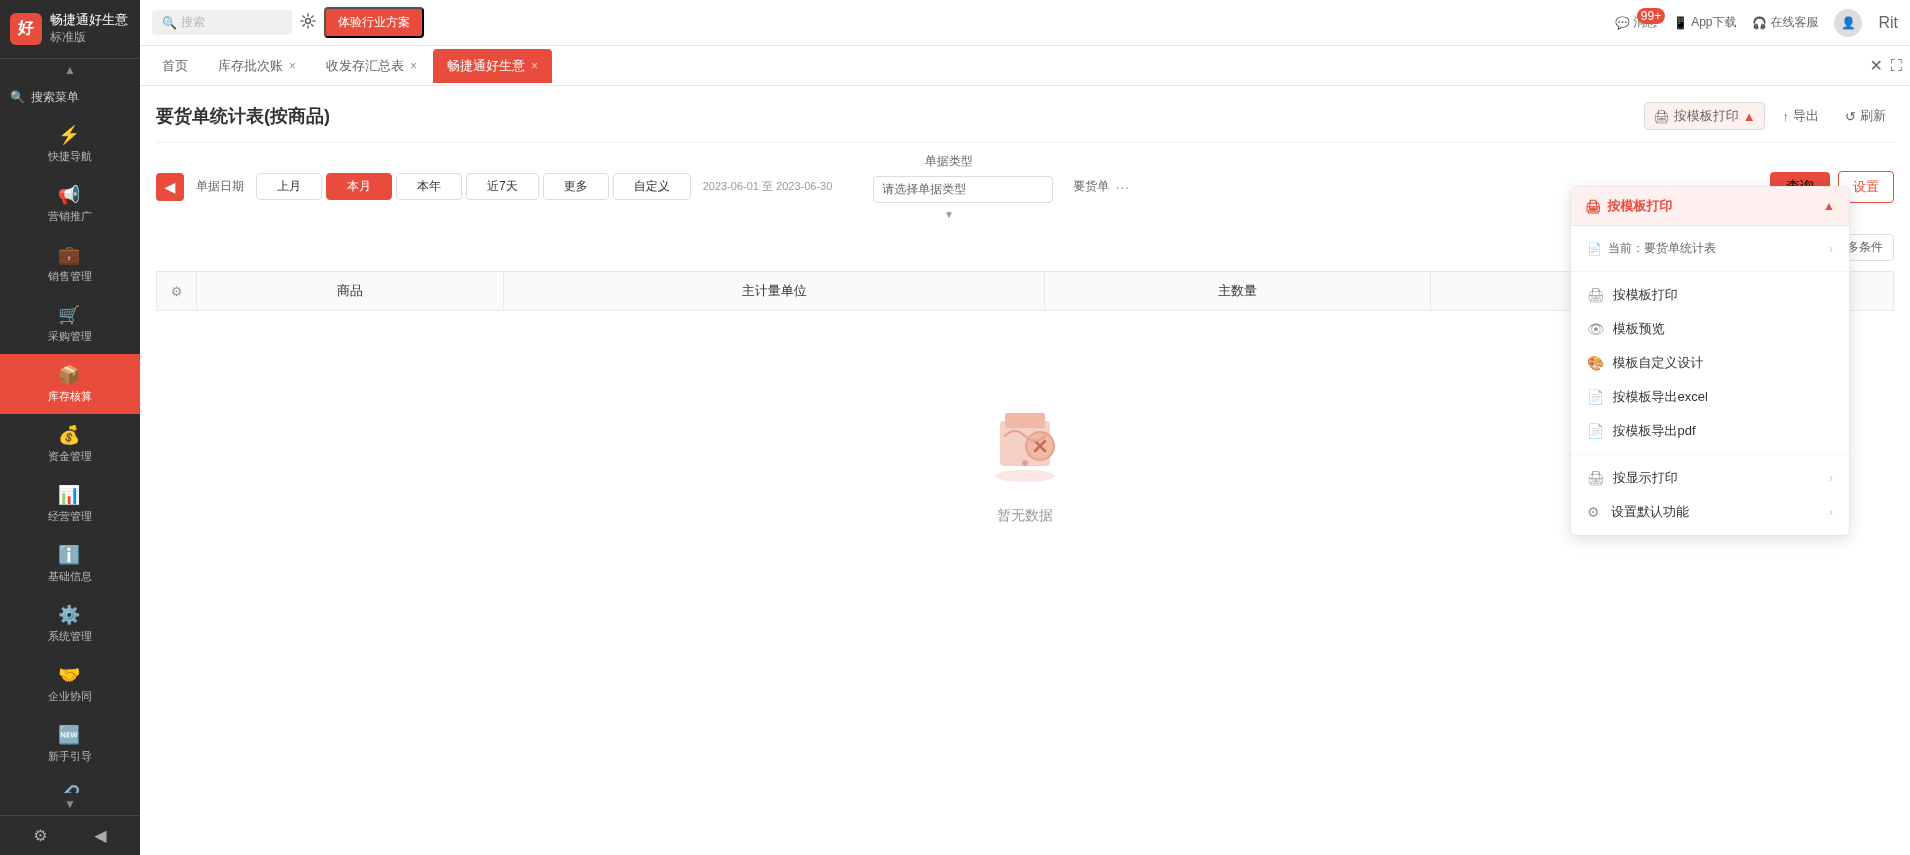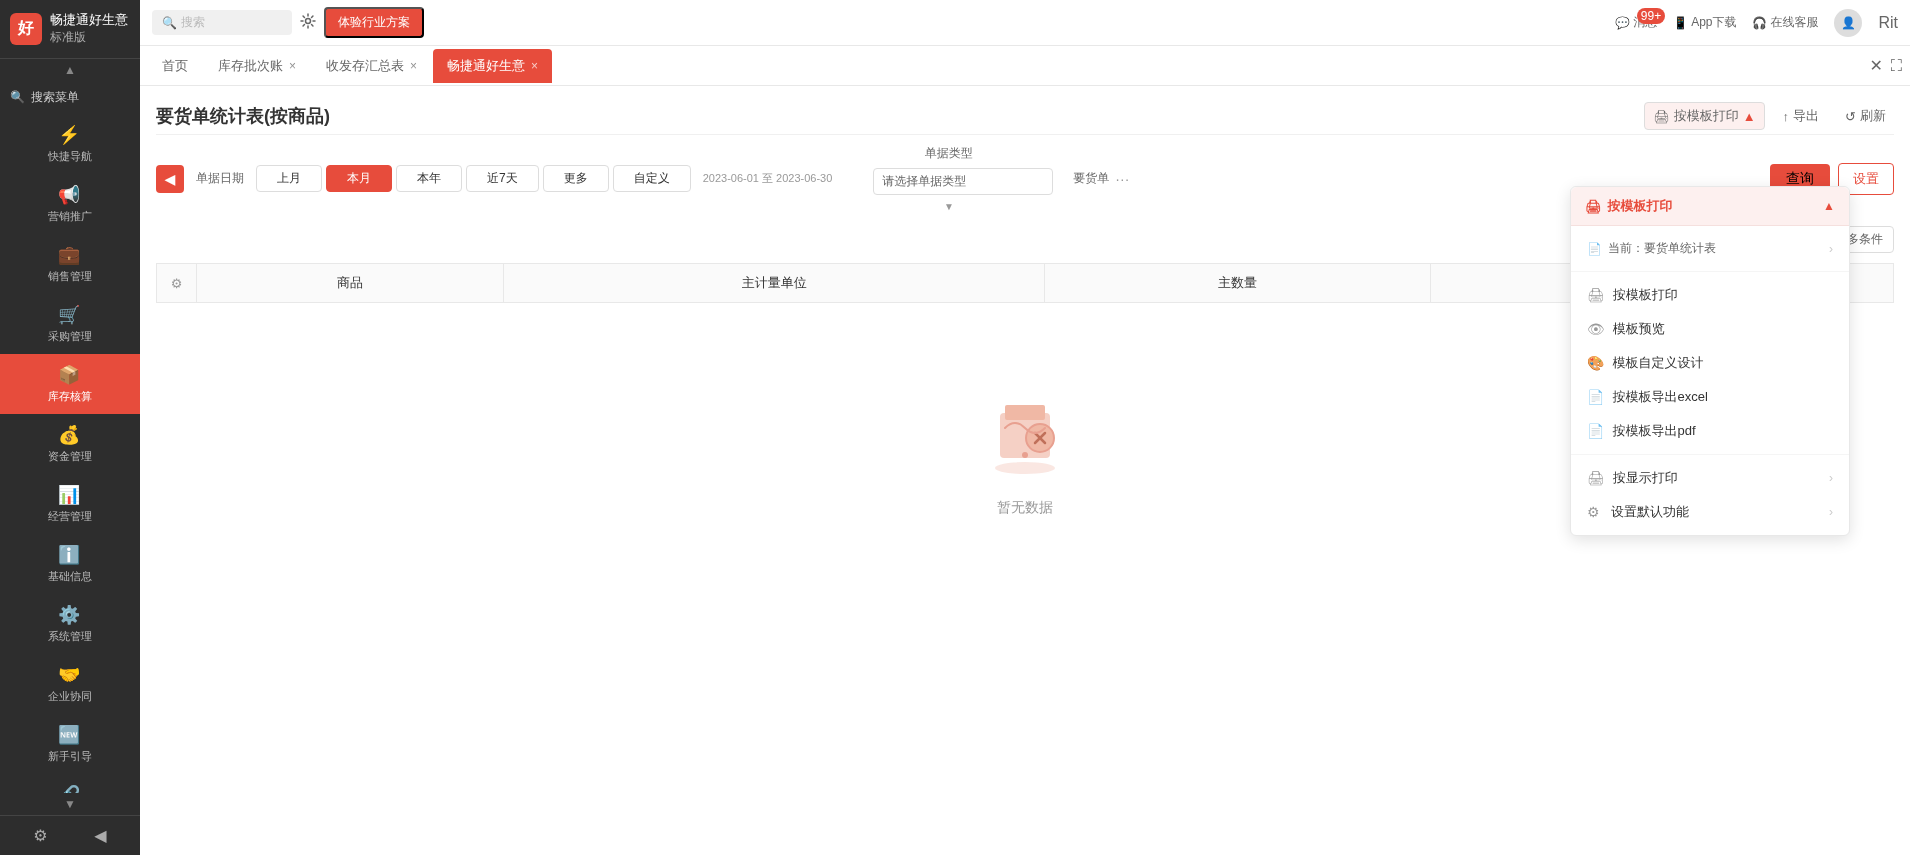--- a/index.html
+++ b/index.html
@@ -218,21 +218,21 @@
       margin: 0;
       padding: 16px 16px 0 16px;
       min-height: 100%;
     }
 
     
     .page-header {
       display: flex;
       align-items: center;
       justify-content: space-between;
-      margin-bottom: 4px;
+      margin-bottom: 12px;
     }
     .page-title { font-size: 18px; font-weight: bold; color: #333; }
     .page-actions { display: flex; align-items: center; gap: 10px; }
 
     
     .template-print-btn {
       display: flex;
       align-items: center;
       gap: 4px;
       color: #666;

